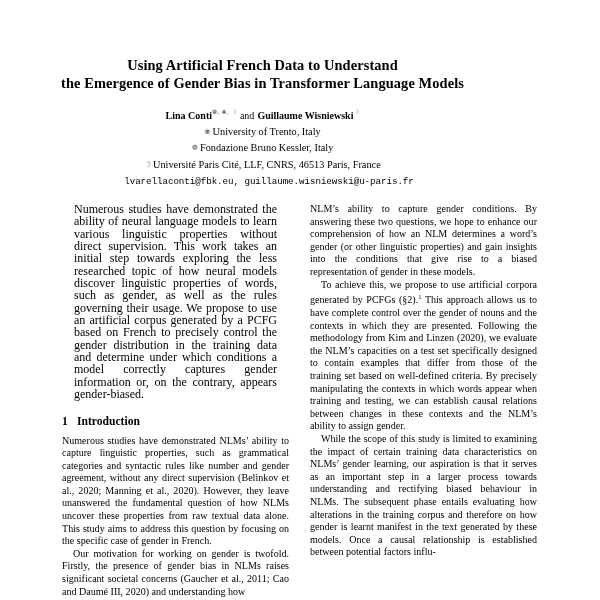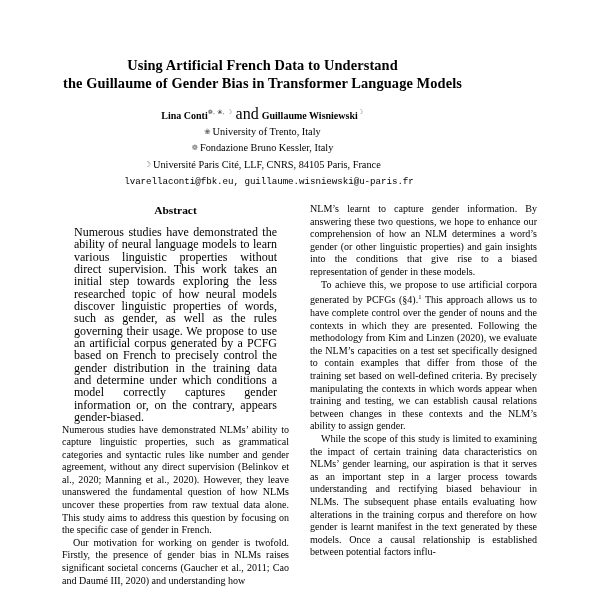--- a/index.html
+++ b/index.html
@@ -50,21 +50,21 @@
     text-align: center;
     font-size: 11.2px;
     line-height: 13px;
   }
   .author-name {
     font-weight: bold;
     font-size: 10px;
   }
   .conj {
     font-weight: normal;
-    font-size: 16px;
+    font-size: 10px;
     padding: 0 3px;
   }
   .sup {
     font-size: 6.2px;
     vertical-align: super;
     letter-spacing: 0.4px;
     color: #555;
   }
 
   .affil {
@@ -149,54 +149,56 @@
   }
 </style>
 </head>
 <body>
 
 <div class="page">
 
   <div class="title-block">
     <h1 class="paper-title">
       <span class="tline">Using Artificial French Data to Understand</span>
-      <span class="tline">the Guillaume of Gender Bias in Transformer Language Models</span>
+      <span class="tline">the Emergence of Gender Bias in Transformer Language Models</span>
     </h1>
 
     <div class="authors">
       <span class="author-name">Lina Conti</span><span class="sup">❁, ❀, ☽</span><span class="conj">and</span><span class="author-name">Guillaume Wisniewski</span><span class="sup">☽</span>
     </div>
 
     <div class="affil">
       <span class="mark">❀</span><span>University of Trento, Italy</span>
     </div>
     <div class="affil">
       <span class="mark">❁</span><span>Fondazione Bruno Kessler, Italy</span>
     </div>
     <div class="affil">
-      <span class="mark">☽</span><span>Université Paris Cité, LLF, CNRS, 84105 Paris, France</span>
+      <span class="mark">☽</span><span>Université Paris Cité, LLF, CNRS, 46513 Paris, France</span>
     </div>
 
     <div class="emails">lvarellaconti@fbk.eu, guillaume.wisniewski@u-paris.fr</div>
   </div>
 
   <div class="columns">
 
     <div class="col left">
-      <div class="abstract-head">Abstract</div>
       <div class="abstract-body">Numerous studies have demonstrated the ability of neural language models to learn various linguistic properties without direct supervision. This work takes an initial step towards exploring the less researched topic of how neural models discover linguistic properties of words, such as gender, as well as the rules governing their usage. We propose to use an artificial corpus generated by a PCFG based on French to precisely control the gender distribution in the training data and determine under which conditions a model correctly captures gender information or, on the contrary, appears gender-biased.</div>
 
+      <div class="section-head">
+        <span class="num">1</span><span>Introduction</span>
+      </div>
 
       <p class="body">Numerous studies have demonstrated NLMs’ ability to capture linguistic properties, such as grammatical categories and syntactic rules like number and gender agreement, without any direct supervision (Belinkov et al., 2020; Manning et al., 2020). However, they leave unanswered the fundamental question of how NLMs uncover these properties from raw textual data alone. This study aims to address this question by focusing on the specific case of gender in French.</p>
       <p class="body">Our motivation for working on gender is twofold. Firstly, the presence of gender bias in NLMs raises significant societal concerns (Gaucher et al., 2011; Cao and Daumé III, 2020) and understanding how</p>
     </div>
 
     <div class="col right">
-      <p class="body">NLM’s learnt to capture gender information. By answering these two questions, we hope to enhance our comprehension of how an NLM determines a word’s gender (or other linguistic properties) and gain insights into the conditions that give rise to a biased representation of gender in these models.</p>
+      <p class="body">NLM’s ability to capture gender conditions. By answering these two questions, we hope to enhance our comprehension of how an NLM determines a word’s gender (or other linguistic properties) and gain insights into the conditions that give rise to a biased representation of gender in these models.</p>
       <p class="body">
-        <span>To achieve this, we propose to use artificial corpora generated by PCFGs (§4).</span><span class="fn-ref">1</span>
+        <span>To achieve this, we propose to use artificial corpora generated by PCFGs (§2).</span><span class="fn-ref">1</span>
         <span>This approach allows us to have complete control over the gender of nouns and the contexts in which they are presented. Following the methodology from Kim and Linzen (2020), we evaluate the NLM’s capacities on a test set specifically designed to contain examples that differ from those of the training set based on well-defined criteria. By precisely manipulating the contexts in which words appear when training and testing, we can establish causal relations between changes in these contexts and the NLM’s ability to assign gender.</span>
       </p>
       <p class="body">While the scope of this study is limited to examining the impact of certain training data characteristics on NLMs’ gender learning, our aspiration is that it serves as an important step in a larger process towards understanding and rectifying biased behaviour in NLMs. The subsequent phase entails evaluating how alterations in the training corpus and therefore on how gender is learnt manifest in the text generated by these models. Once a causal relationship is established between potential factors influ-</p>
     </div>
 
   </div>
 </div>
 
 </body></html>

